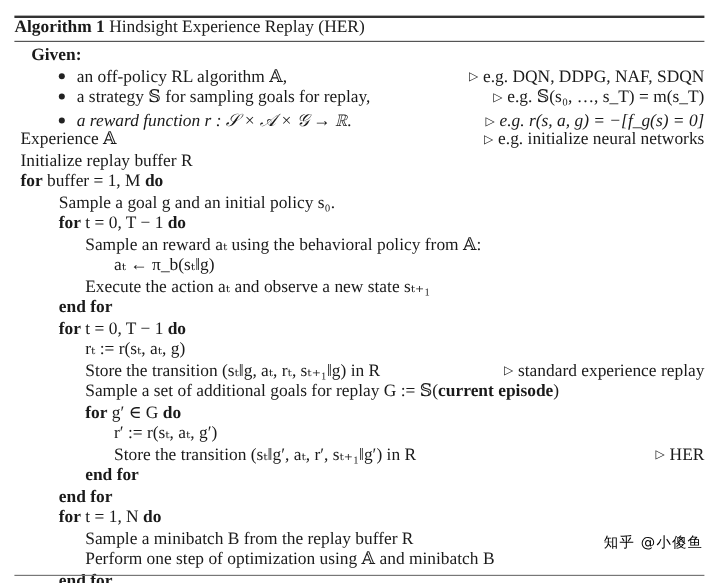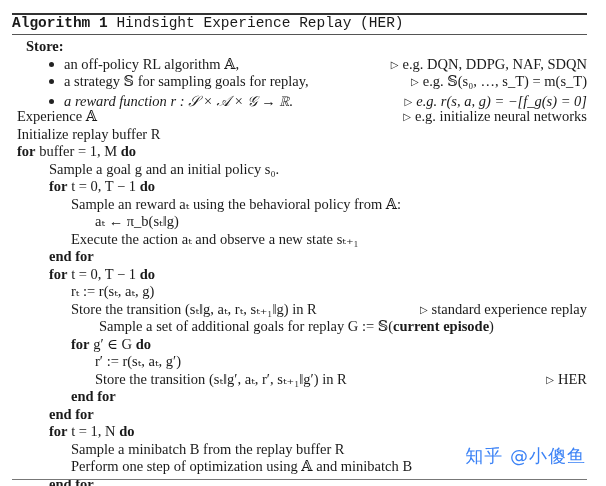--- a/index.html
+++ b/index.html
@@ -8,37 +8,37 @@
   .rule { position:absolute; left:12px; width:575px; background:#333; }
   .rule.top { top:13px; height:2px; }
   .rule.mid { top:34px; height:1px; background:#555; }
   .rule.bot { top:479px; height:1px; background:#777; }
   .line { position:absolute; left:0; width:606px; height:18px; line-height:18px; white-space:nowrap; }
   .txt { position:absolute; top:0; }
   .cmt { position:absolute; top:0; right:19px; text-align:center; }
   .b { font-weight:bold; }
   .bullet { display:inline-block; width:5px; height:5px; border-radius:50%; background:#222; margin-right:10px; vertical-align:middle; position:relative; top:-1px; }
   .tri { font-size:10px; margin-right:4px; position:relative; top:-1px; }
-  .watermark { position:absolute; right:20px; top:444px; font-family:"DejaVu Sans",sans-serif; color:#3b82f6; font-size:18px; letter-spacing:1px; }
+  .watermark { position:absolute; right:20px; top:444px; font-family:"DejaVu Sans",sans-serif; color:#000000; font-size:12px; letter-spacing:1px; }
 </style>
 </head>
 <body>
 
 <div class="rule top"></div>
 <div class="line" style="top:14px;">
-  <span class="txt" style="left:12px;font-family:Liberation Mono, monospace;">
+  <span class="txt" style="left:12px;">
     <span class="b">Algorithm 1</span>
     <span>Hindsight Experience Replay (HER)</span>
   </span>
 </div>
 <div class="rule mid"></div>
 
 <div id="algo-body">
     <div class="line" style="top: 37px;">
-      <span class="txt" style="left: 26px;"><span class="b">Store:</span></span>
+      <span class="txt" style="left: 26px;"><span class="b">Given:</span></span>
     </div>
     <div class="line" style="top: 54.5px;">
       <span class="txt" style="left: 49px;"><span class="bullet"></span><span>an off-policy RL algorithm 𝔸,</span></span>
       <span class="cmt"><span class="tri">▷</span>e.g. DQN, DDPG, NAF, SDQN</span>
     </div>
     <div class="line" style="top: 72px;">
       <span class="txt" style="left: 49px;"><span class="bullet"></span><span>a strategy 𝕊 for sampling goals for replay,</span></span>
       <span class="cmt"><span class="tri">▷</span>e.g. 𝕊(s₀, …, s_T) = m(s_T)</span>
     </div>
     <div class="line" style="top: 92px; font-style: italic;">
@@ -77,21 +77,21 @@
       <span class="txt" style="left: 49px;"><span class="b">for</span> <span>t = 0, T − 1</span> <span class="b">do</span></span>
     </div>
     <div class="line" style="top: 282px;">
       <span class="txt" style="left: 71px;"><span>rₜ := r(sₜ, aₜ, g)</span></span>
     </div>
     <div class="line" style="top: 299.5px;">
       <span class="txt" style="left: 71px;"><span>Store the transition (sₜ‖g, aₜ, rₜ, sₜ₊₁‖g) in R</span></span>
       <span class="cmt"><span class="tri">▷</span>standard experience replay</span>
     </div>
     <div class="line" style="top: 317px;">
-      <span class="txt" style="left: 71px; margin-left: 28px;"><span>Sample a set of additional goals for replay G := 𝕊(</span><span class="b">current episode</span>)</span>
+      <span class="txt" style="left: 71px;"><span>Sample a set of additional goals for replay G := 𝕊(</span><span class="b">current episode</span>)</span>
     </div>
     <div class="line" style="top: 334.5px;">
       <span class="txt" style="left: 71px;"><span class="b">for</span> <span>g′ ∈ G</span> <span class="b">do</span></span>
     </div>
     <div class="line" style="top: 352px;">
       <span class="txt" style="left: 95px;"><span>r′ := r(sₜ, aₜ, g′)</span></span>
     </div>
     <div class="line" style="top: 369.5px;">
       <span class="txt" style="left: 95px;"><span>Store the transition (sₜ‖g′, aₜ, r′, sₜ₊₁‖g′) in R</span></span>
       <span class="cmt"><span class="tri">▷</span>HER</span>

